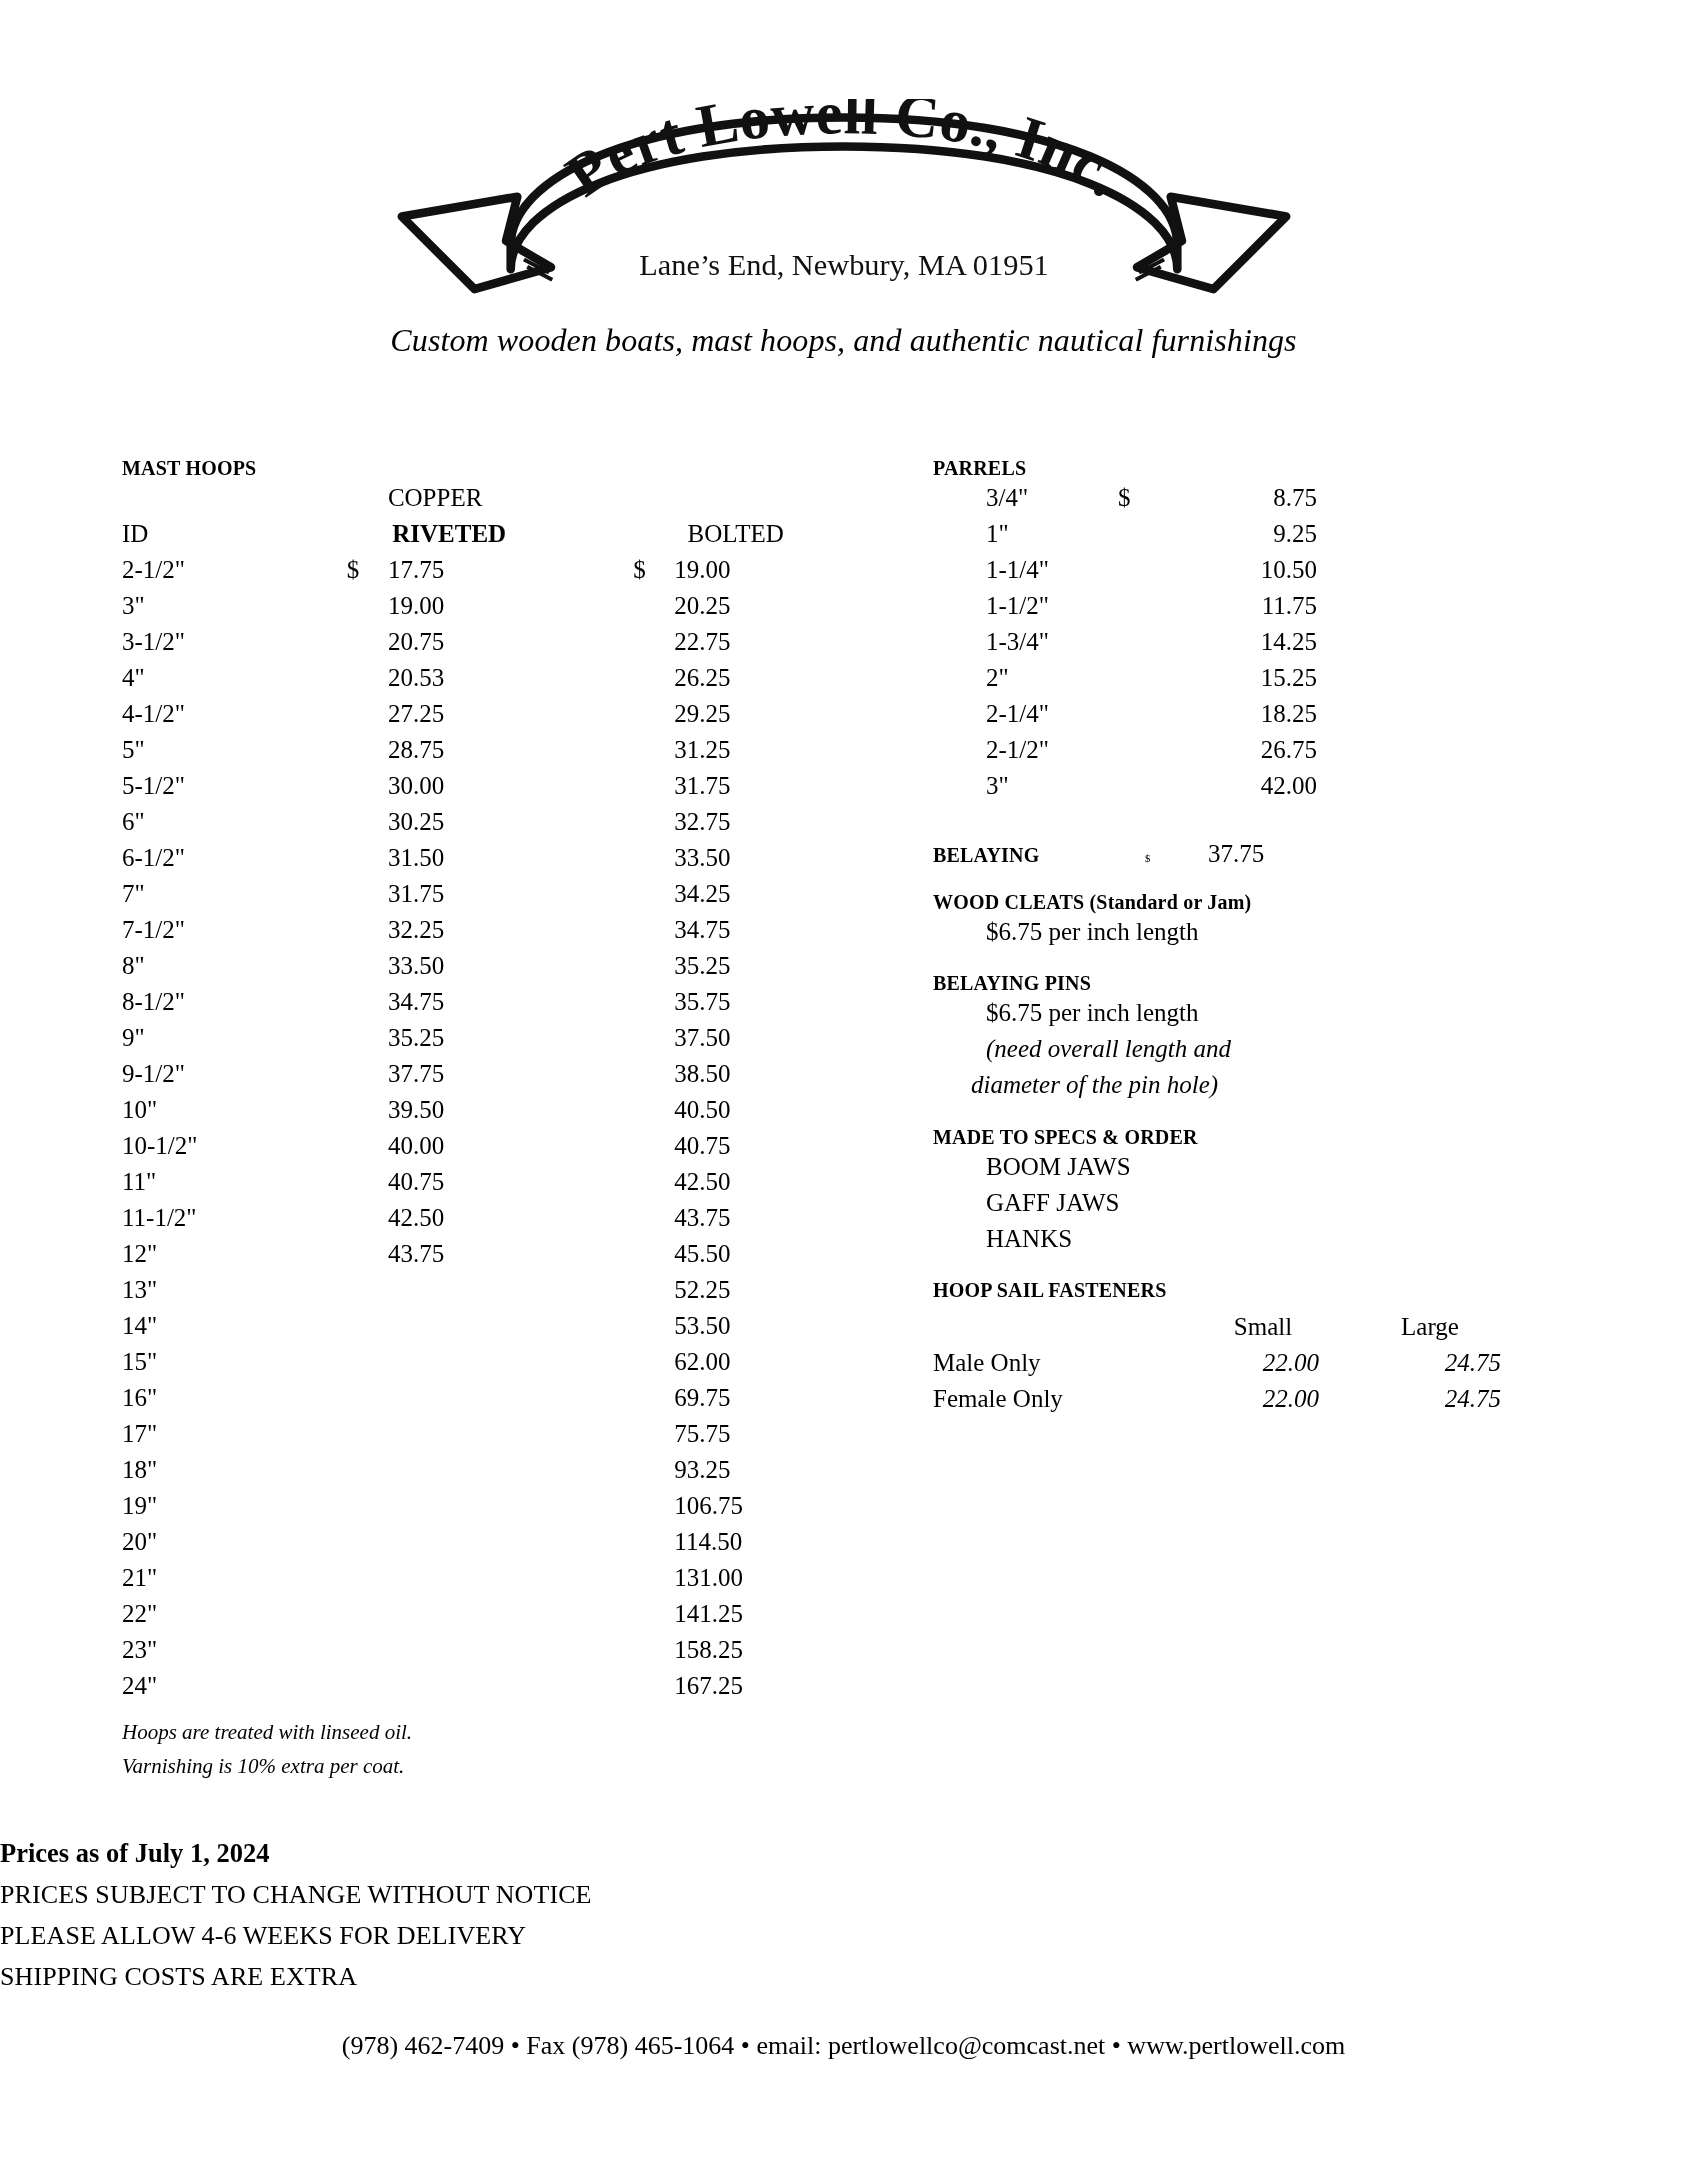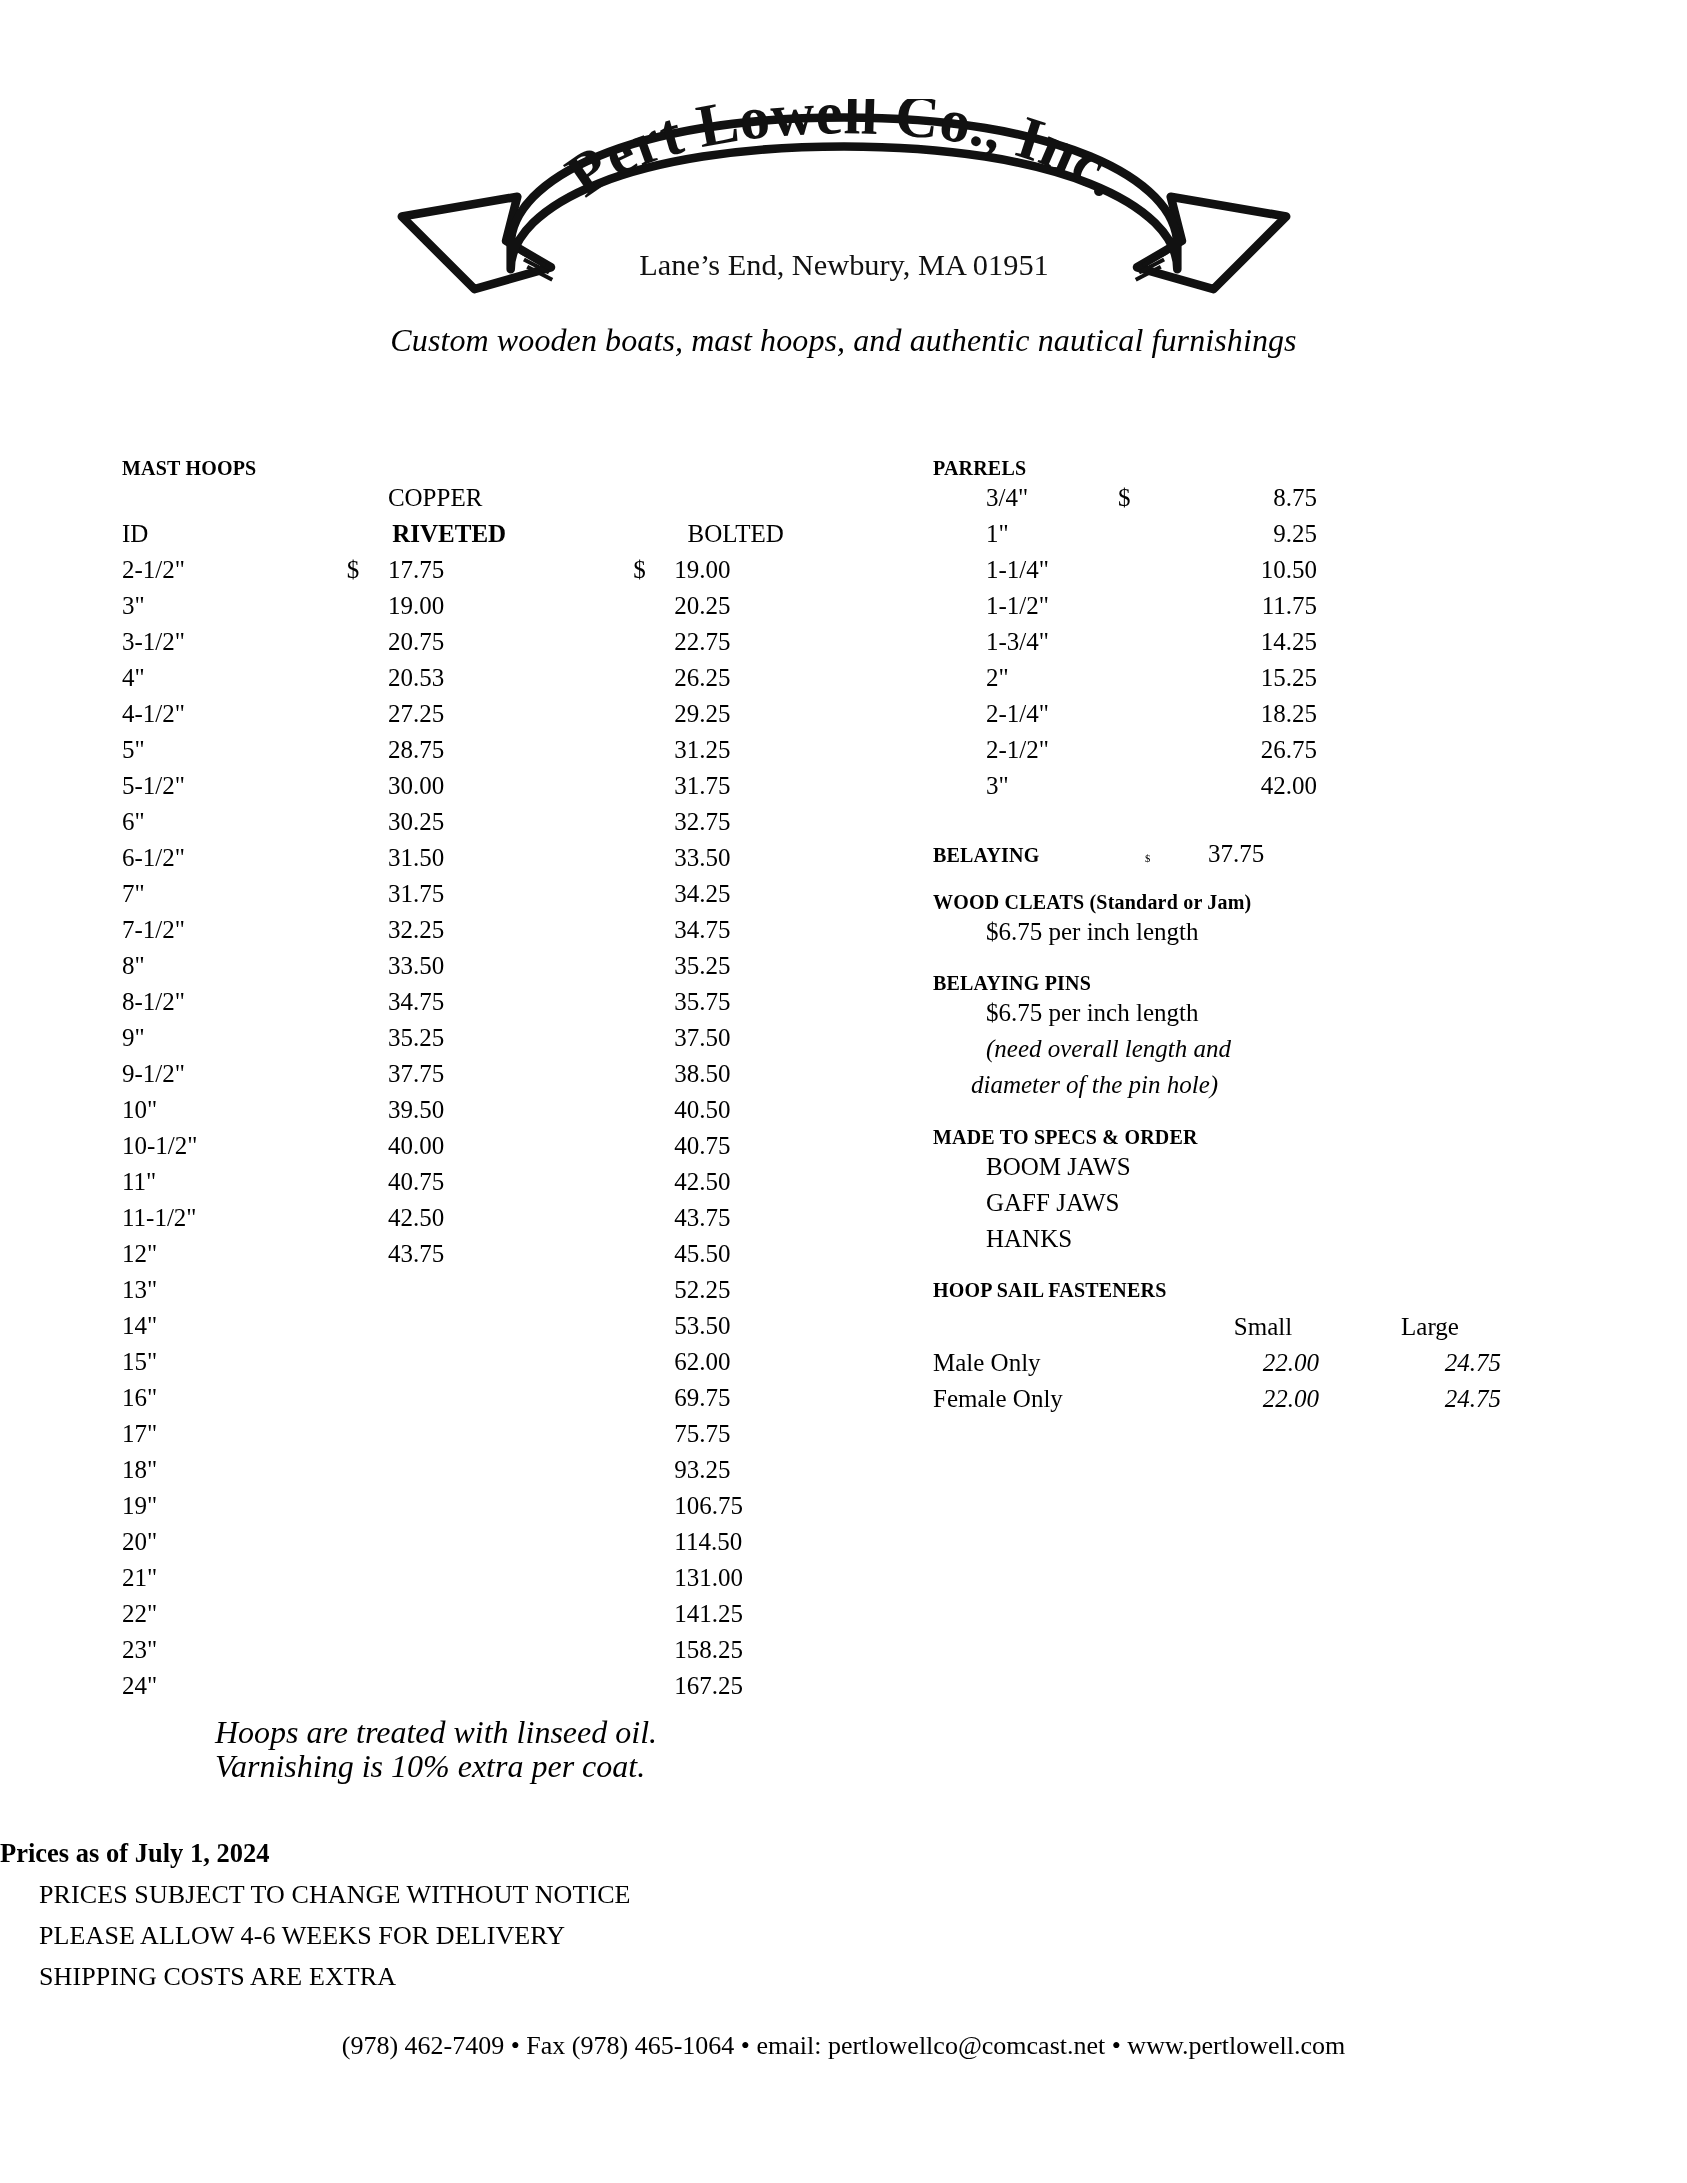--- a/index.html
+++ b/index.html
@@ -66,23 +66,22 @@
   .c-val  { width:119px; text-align:right; }
   .c-gap  { width:119px; }
   .c-dol2 { width:40px;  text-align:left; }
   .c-val2 { width:119px; text-align:right; }
 
   .hdr-copper td { padding-bottom:1.3px; }
   .hdr-row td { padding-bottom:4px; }
 
   .note {
     font-style:italic;
-    font-size:32px;
+    font-size:21px;
     line-height:34px;
-    margin-left:93px;
     margin-top:10.6px;
     white-space:nowrap;
   }
 
   
   table.parrels { border-collapse:collapse; }
   table.parrels td {
     padding:0; border:0;
     font-size:25px;
     line-height:36px;
@@ -125,21 +124,21 @@
   .f-lg   { width:142px; text-align:right; }
   .f-hdr  { text-align:center; font-size:25px; }
   .ital-price { font-style:italic; }
 
   
   .footer {
     position:absolute; left:0; top:1833px; width:1687px;
     text-align:left;
   }
   .footer .f1 { font-weight:bold; font-size:26.5px; line-height:41px; }
-  .footer .f2 { font-size:26px; line-height:41px; letter-spacing:0.1px;padding-left:39px;}
+  .footer .f2 { font-size:26px; line-height:41px; letter-spacing:0.1px;}
   .contact {
     position:absolute; left:0; top:2031px; width:1687px;
     text-align:center;
     font-size:26px;
   }
 </style>
 </head>
 <body>
 
 <div class="page">

